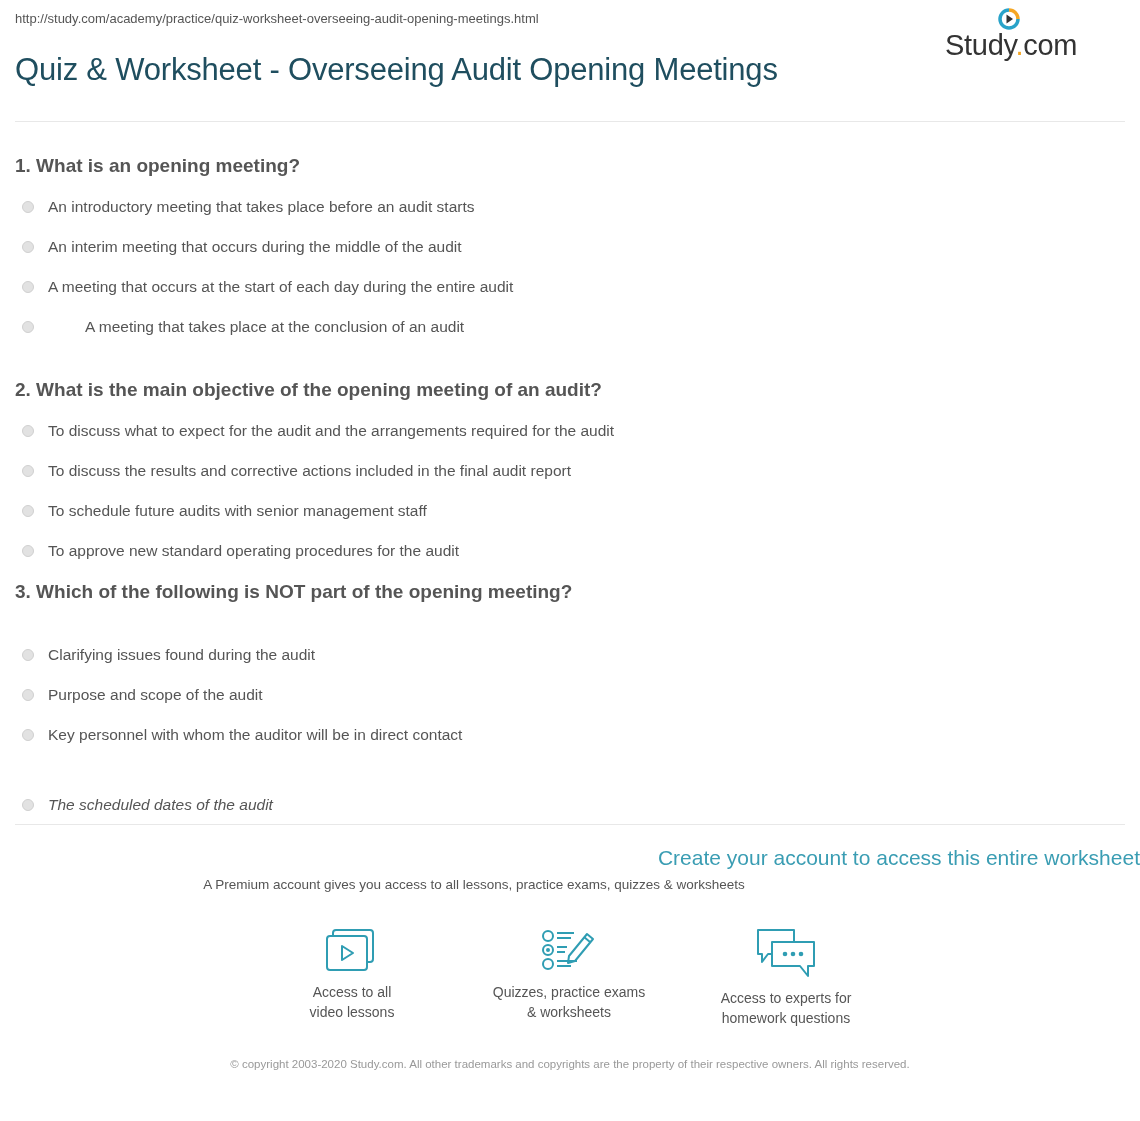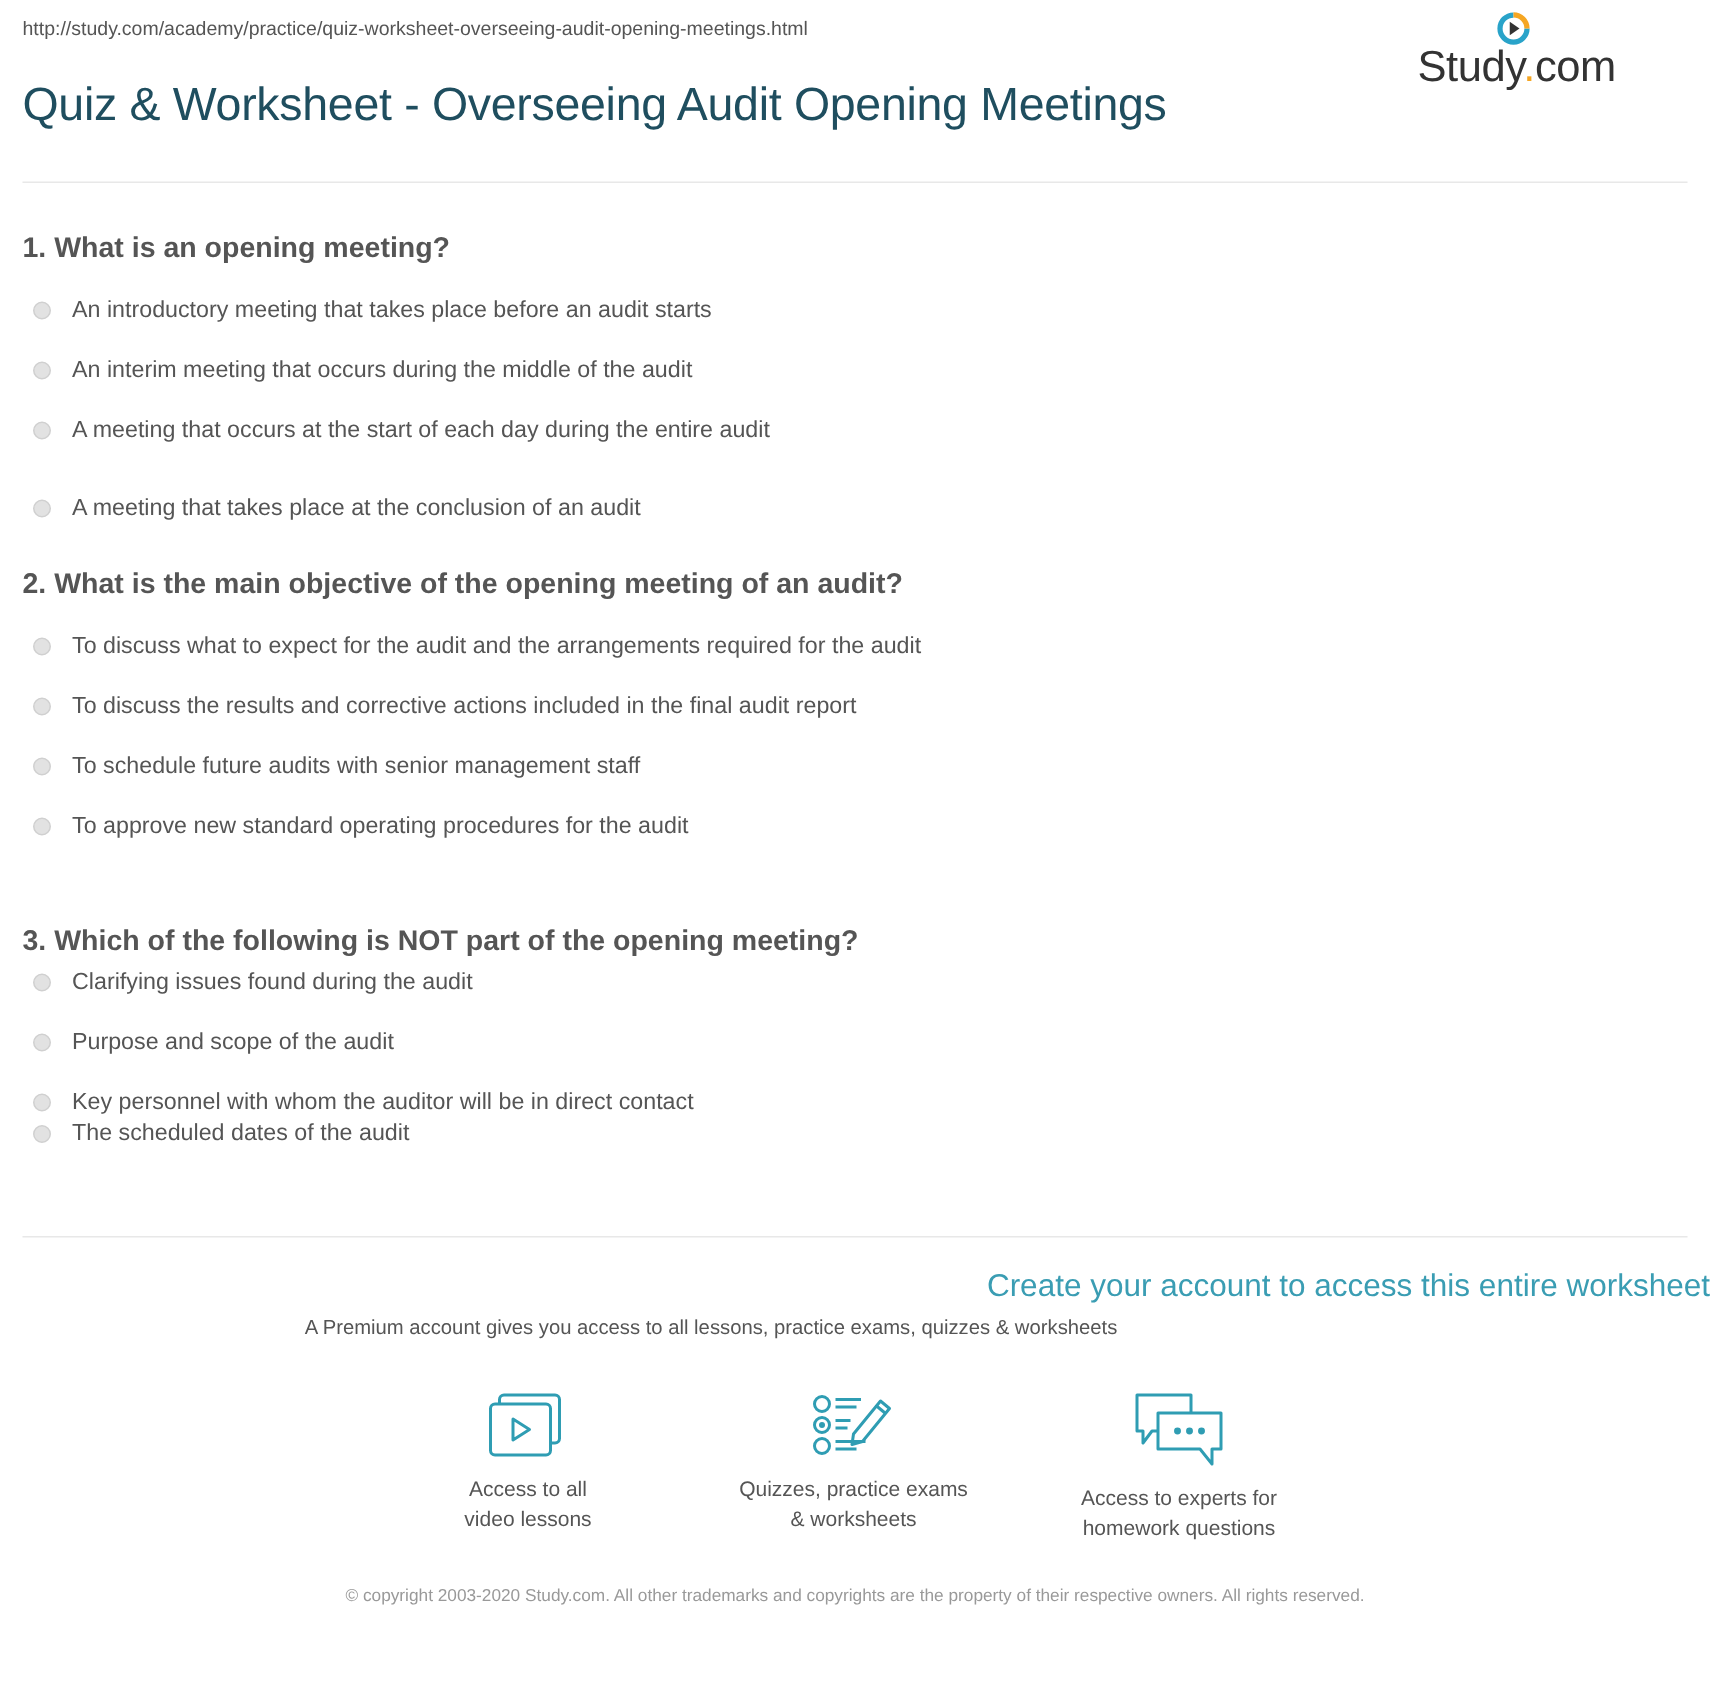--- a/index.html
+++ b/index.html
@@ -46,21 +46,21 @@
     <span>An introductory meeting that takes place before an audit starts</span>
   </div>
 <div class="answer" style="top:238px;">
     <span class="radio"></span>
     <span>An interim meeting that occurs during the middle of the audit</span>
   </div>
 <div class="answer" style="top:278px;">
     <span class="radio"></span>
     <span>A meeting that occurs at the start of each day during the entire audit</span>
   </div>
-<div class="answer" style="top:330px;">
+<div class="answer" style="top:318px;gap:37px;">
     <span class="radio"></span>
     <span>A meeting that takes place at the conclusion of an audit</span>
   </div>
 
 <h2 class="question" style="top:379px;">2. What is the main objective of the opening meeting of an audit?</h2>
 <div class="answer" style="top:422px;">
     <span class="radio"></span>
     <span>To discuss what to expect for the audit and the arrangements required for the audit</span>
   </div>
 <div class="answer" style="top:462px;">
@@ -69,34 +69,34 @@
   </div>
 <div class="answer" style="top:502px;">
     <span class="radio"></span>
     <span>To schedule future audits with senior management staff</span>
   </div>
 <div class="answer" style="top:542px;">
     <span class="radio"></span>
     <span>To approve new standard operating procedures for the audit</span>
   </div>
 
-<h2 class="question" style="top:617px;text-align:center;">3. Which of the following is NOT part of the opening meeting?</h2>
+<h2 class="question" style="top:581px;text-align:center;">3. Which of the following is NOT part of the opening meeting?</h2>
 <div class="answer" style="top:646px;">
     <span class="radio"></span>
     <span>Clarifying issues found during the audit</span>
   </div>
 <div class="answer" style="top:686px;">
     <span class="radio"></span>
     <span>Purpose and scope of the audit</span>
   </div>
 <div class="answer" style="top:726px;">
     <span class="radio"></span>
     <span>Key personnel with whom the auditor will be in direct contact</span>
   </div>
-<div class="answer" style="top:747px;">
+<div class="answer" style="top:796px;font-style:italic;">
     <span class="radio"></span>
     <span>The scheduled dates of the audit</span>
   </div>
 
 <div class="hr" style="top:824px;"></div>
 
 <div class="cta-title">Create your account to access this entire worksheet</div>
 <div class="cta-sub">A Premium account gives you access to all lessons, practice exams, quizzes &amp; worksheets</div>
 
 <div class="feature" style="left:252px;">

